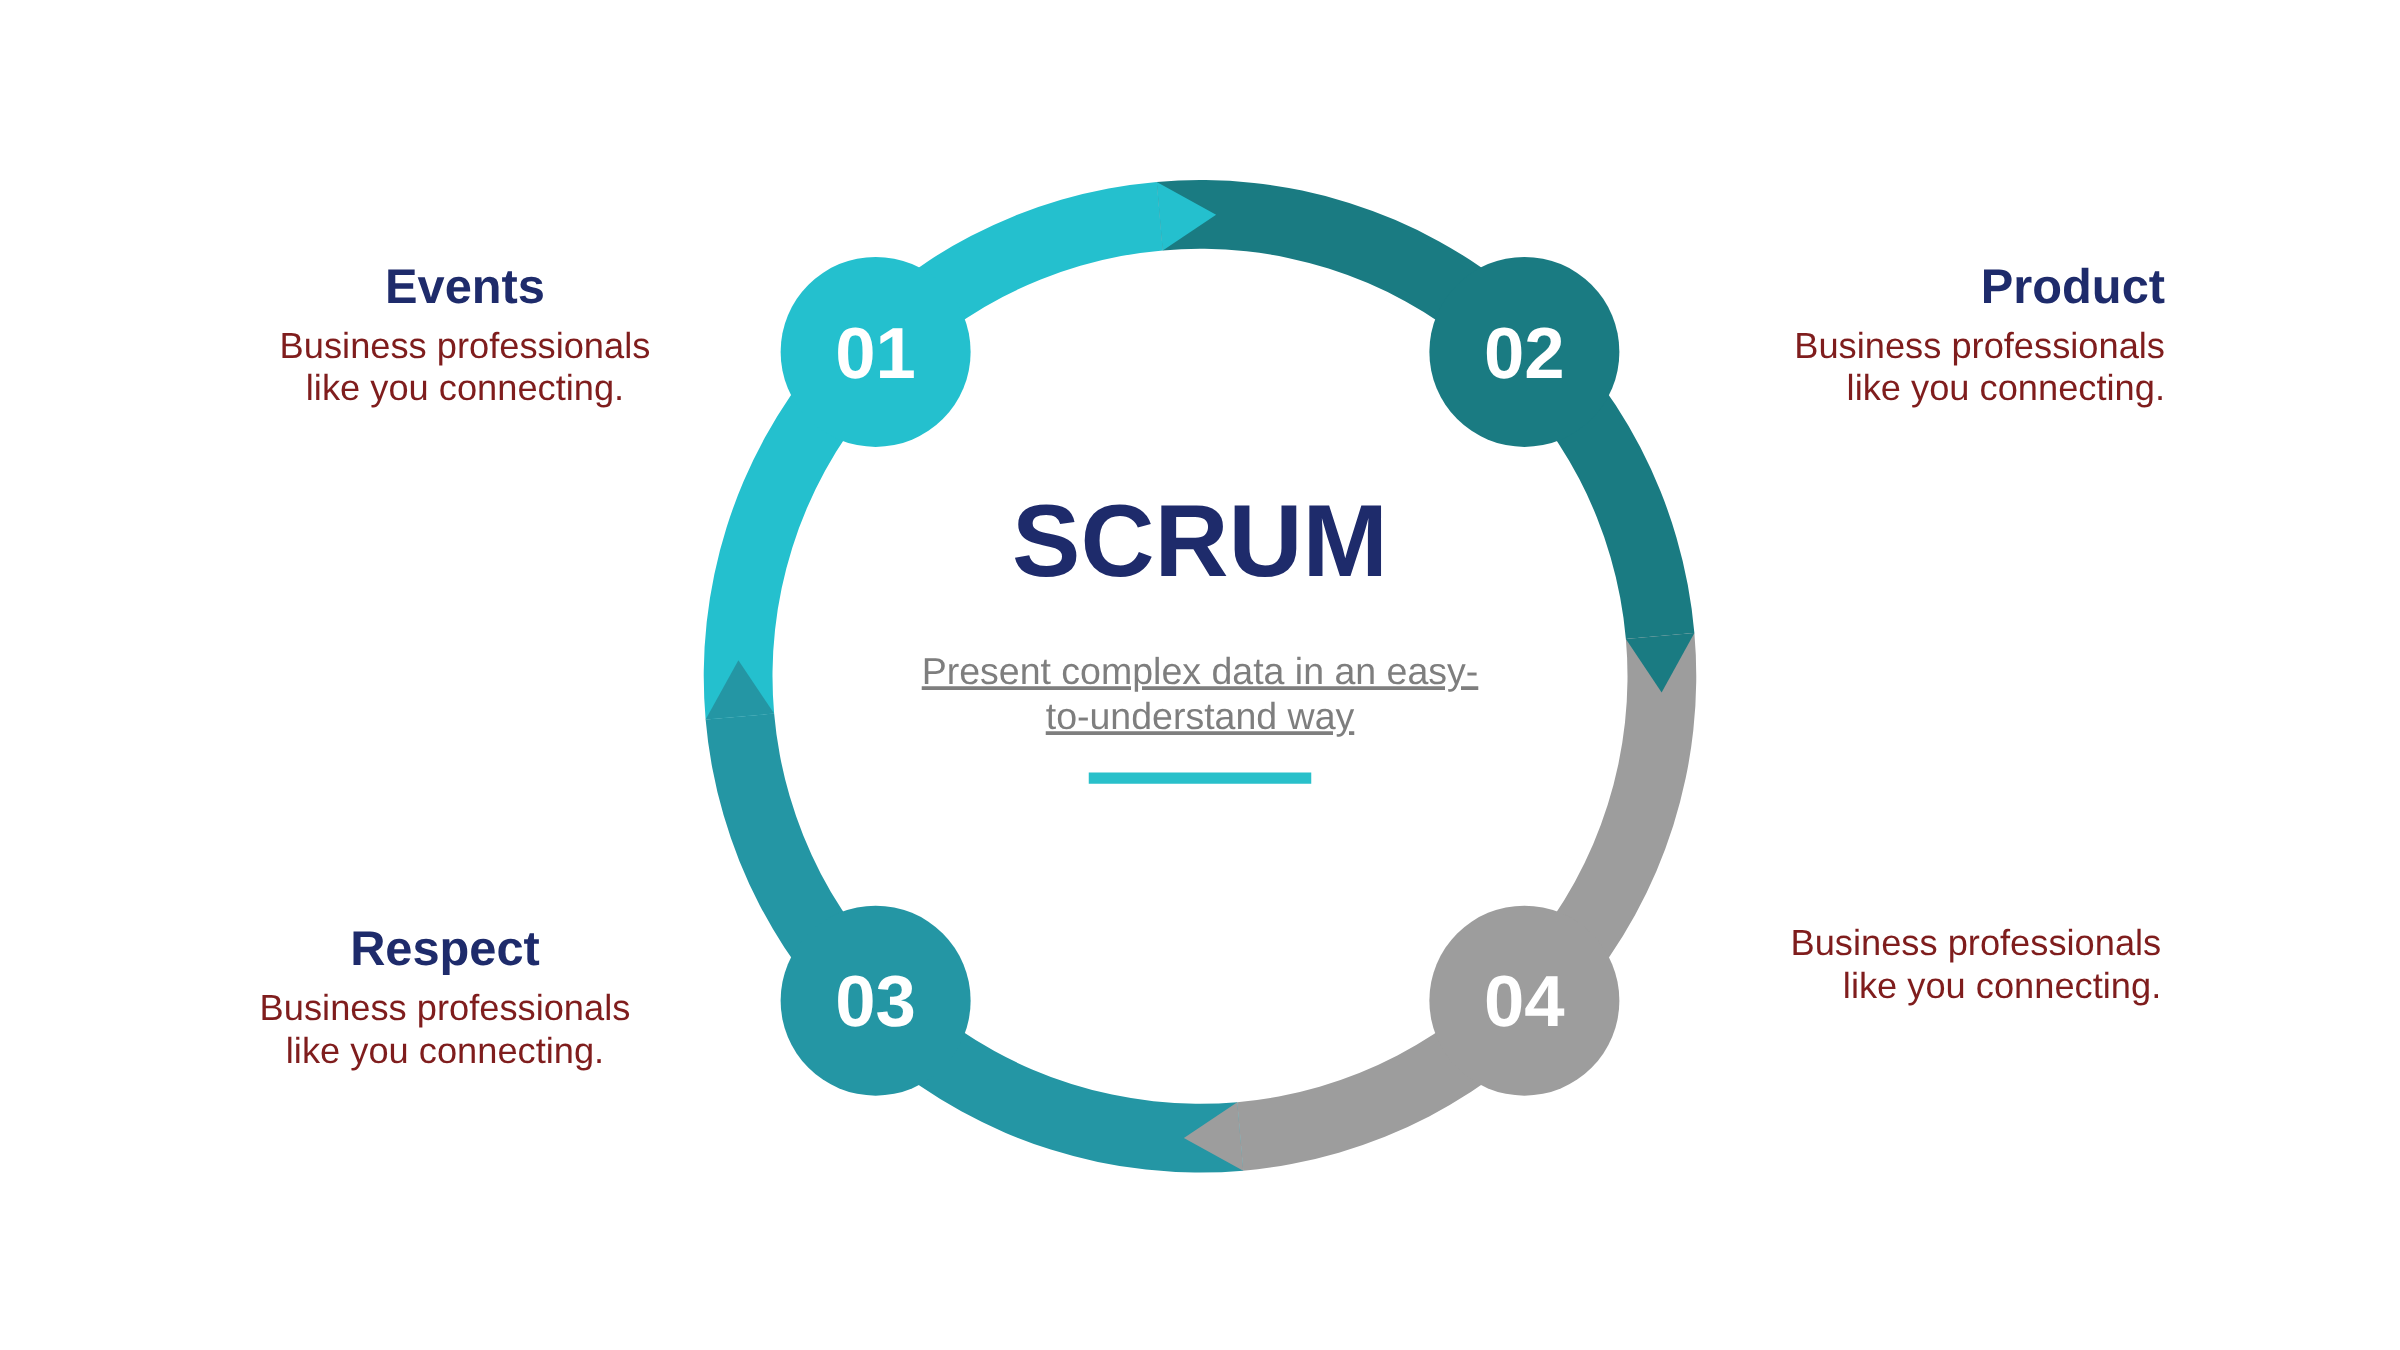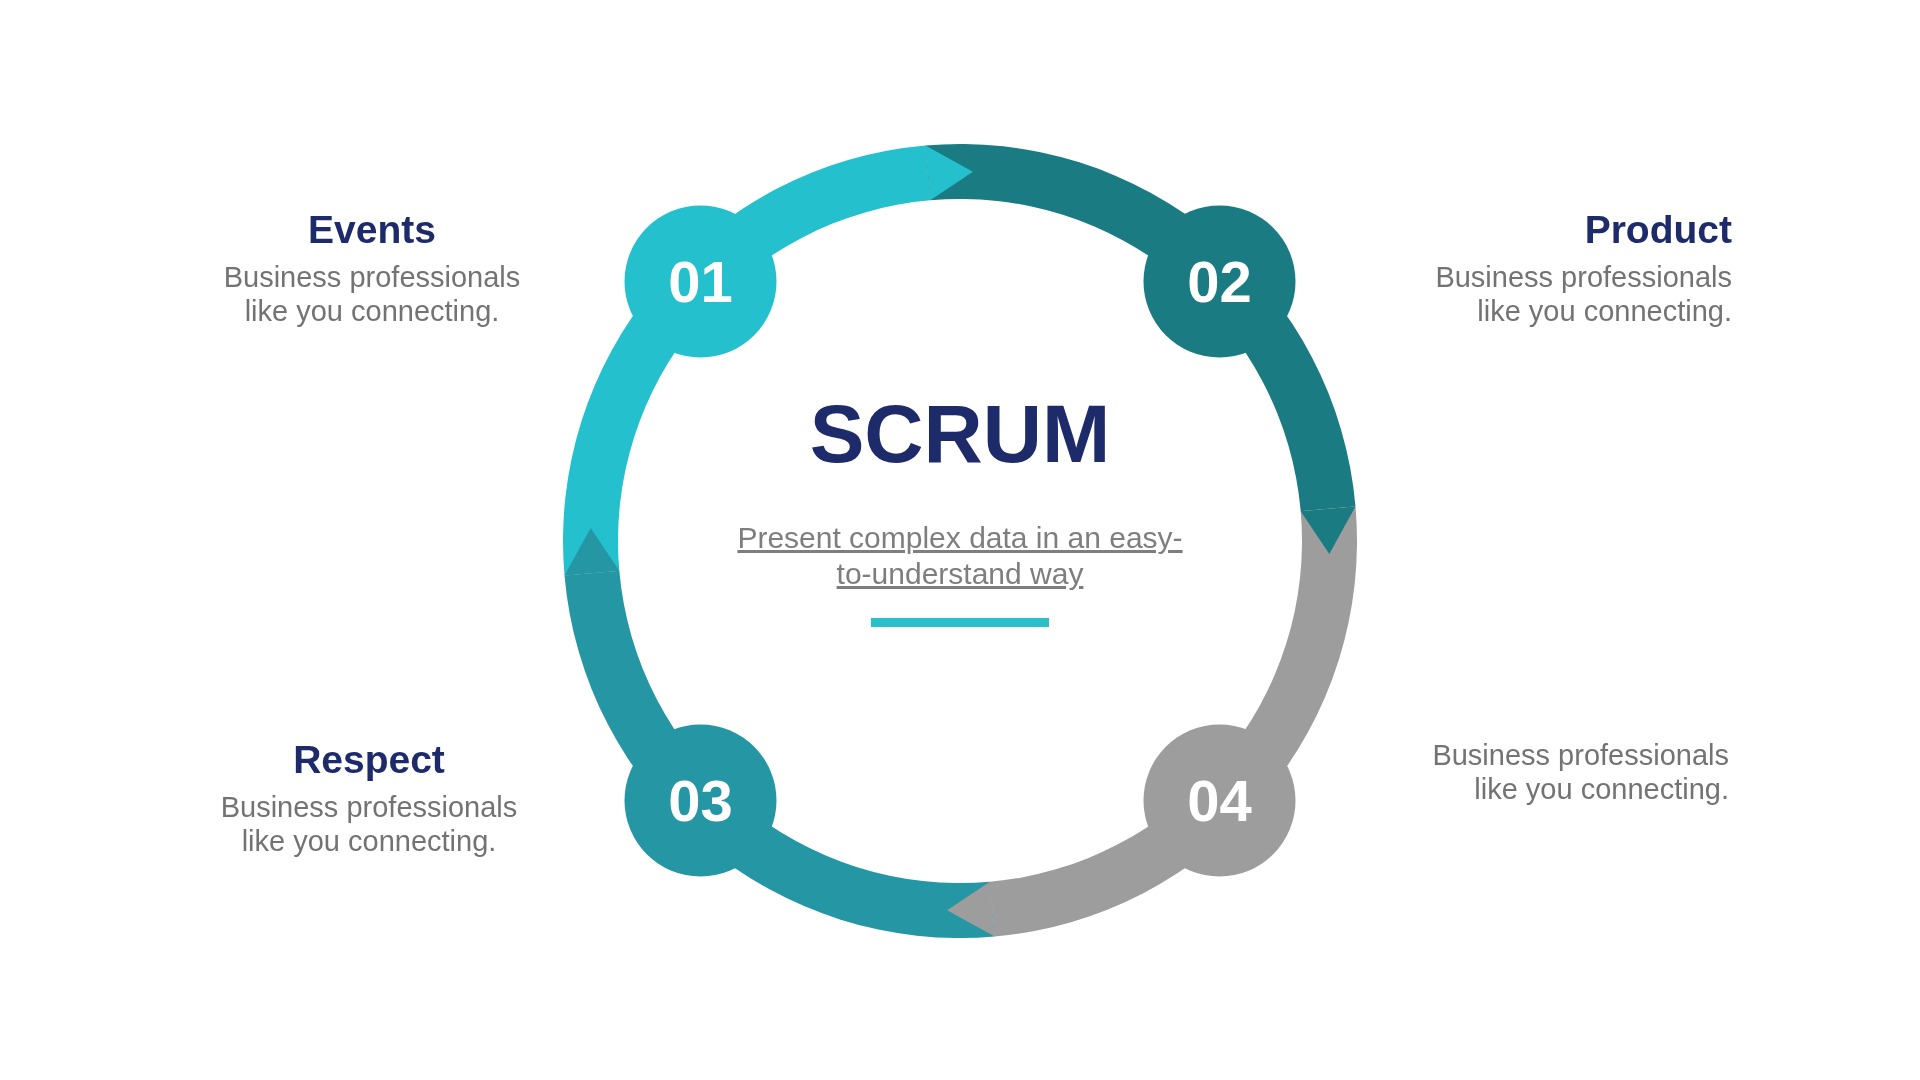--- a/index.html
+++ b/index.html
@@ -32,21 +32,21 @@
   }
   .step-label .step-title {
     font-size: 39px;
     font-weight: bold;
     color: #1E2B6B;
     line-height: 1.15;
     margin: 0 0 7px 0;
   }
   .step-label .step-desc {
     font-size: 29px;
-    color: #737373;
+    color: #7f1d1d;
     line-height: 1.18;
     margin: 0;
   }
   .align-right { text-align: center; }
   .align-left  { text-align: right; }
 
   #center-block {
     position: absolute;
     left: 620px;
     top: 376px;
@@ -111,21 +111,21 @@
   </div>
 
   <div class="step-label align-left" style="left:1372px; top:208px;">
     <div class="step-title">Product</div>
     <p class="step-desc">
       <span>Business professionals</span><br>
       <span>like you connecting.</span>
     </p>
   </div>
 
-  <div class="step-label align-right" style="left:189px; top:738px;">
+  <div class="step-label align-right" style="left:176px; top:738px;">
     <div class="step-title">Respect</div>
     <p class="step-desc">
       <span>Business professionals</span><br>
       <span>like you connecting.</span>
     </p>
   </div>
 
   <div class="step-label align-left" style="left:1369px; top:738px;">
     <p class="step-desc">
       <span>Business professionals</span><br>

